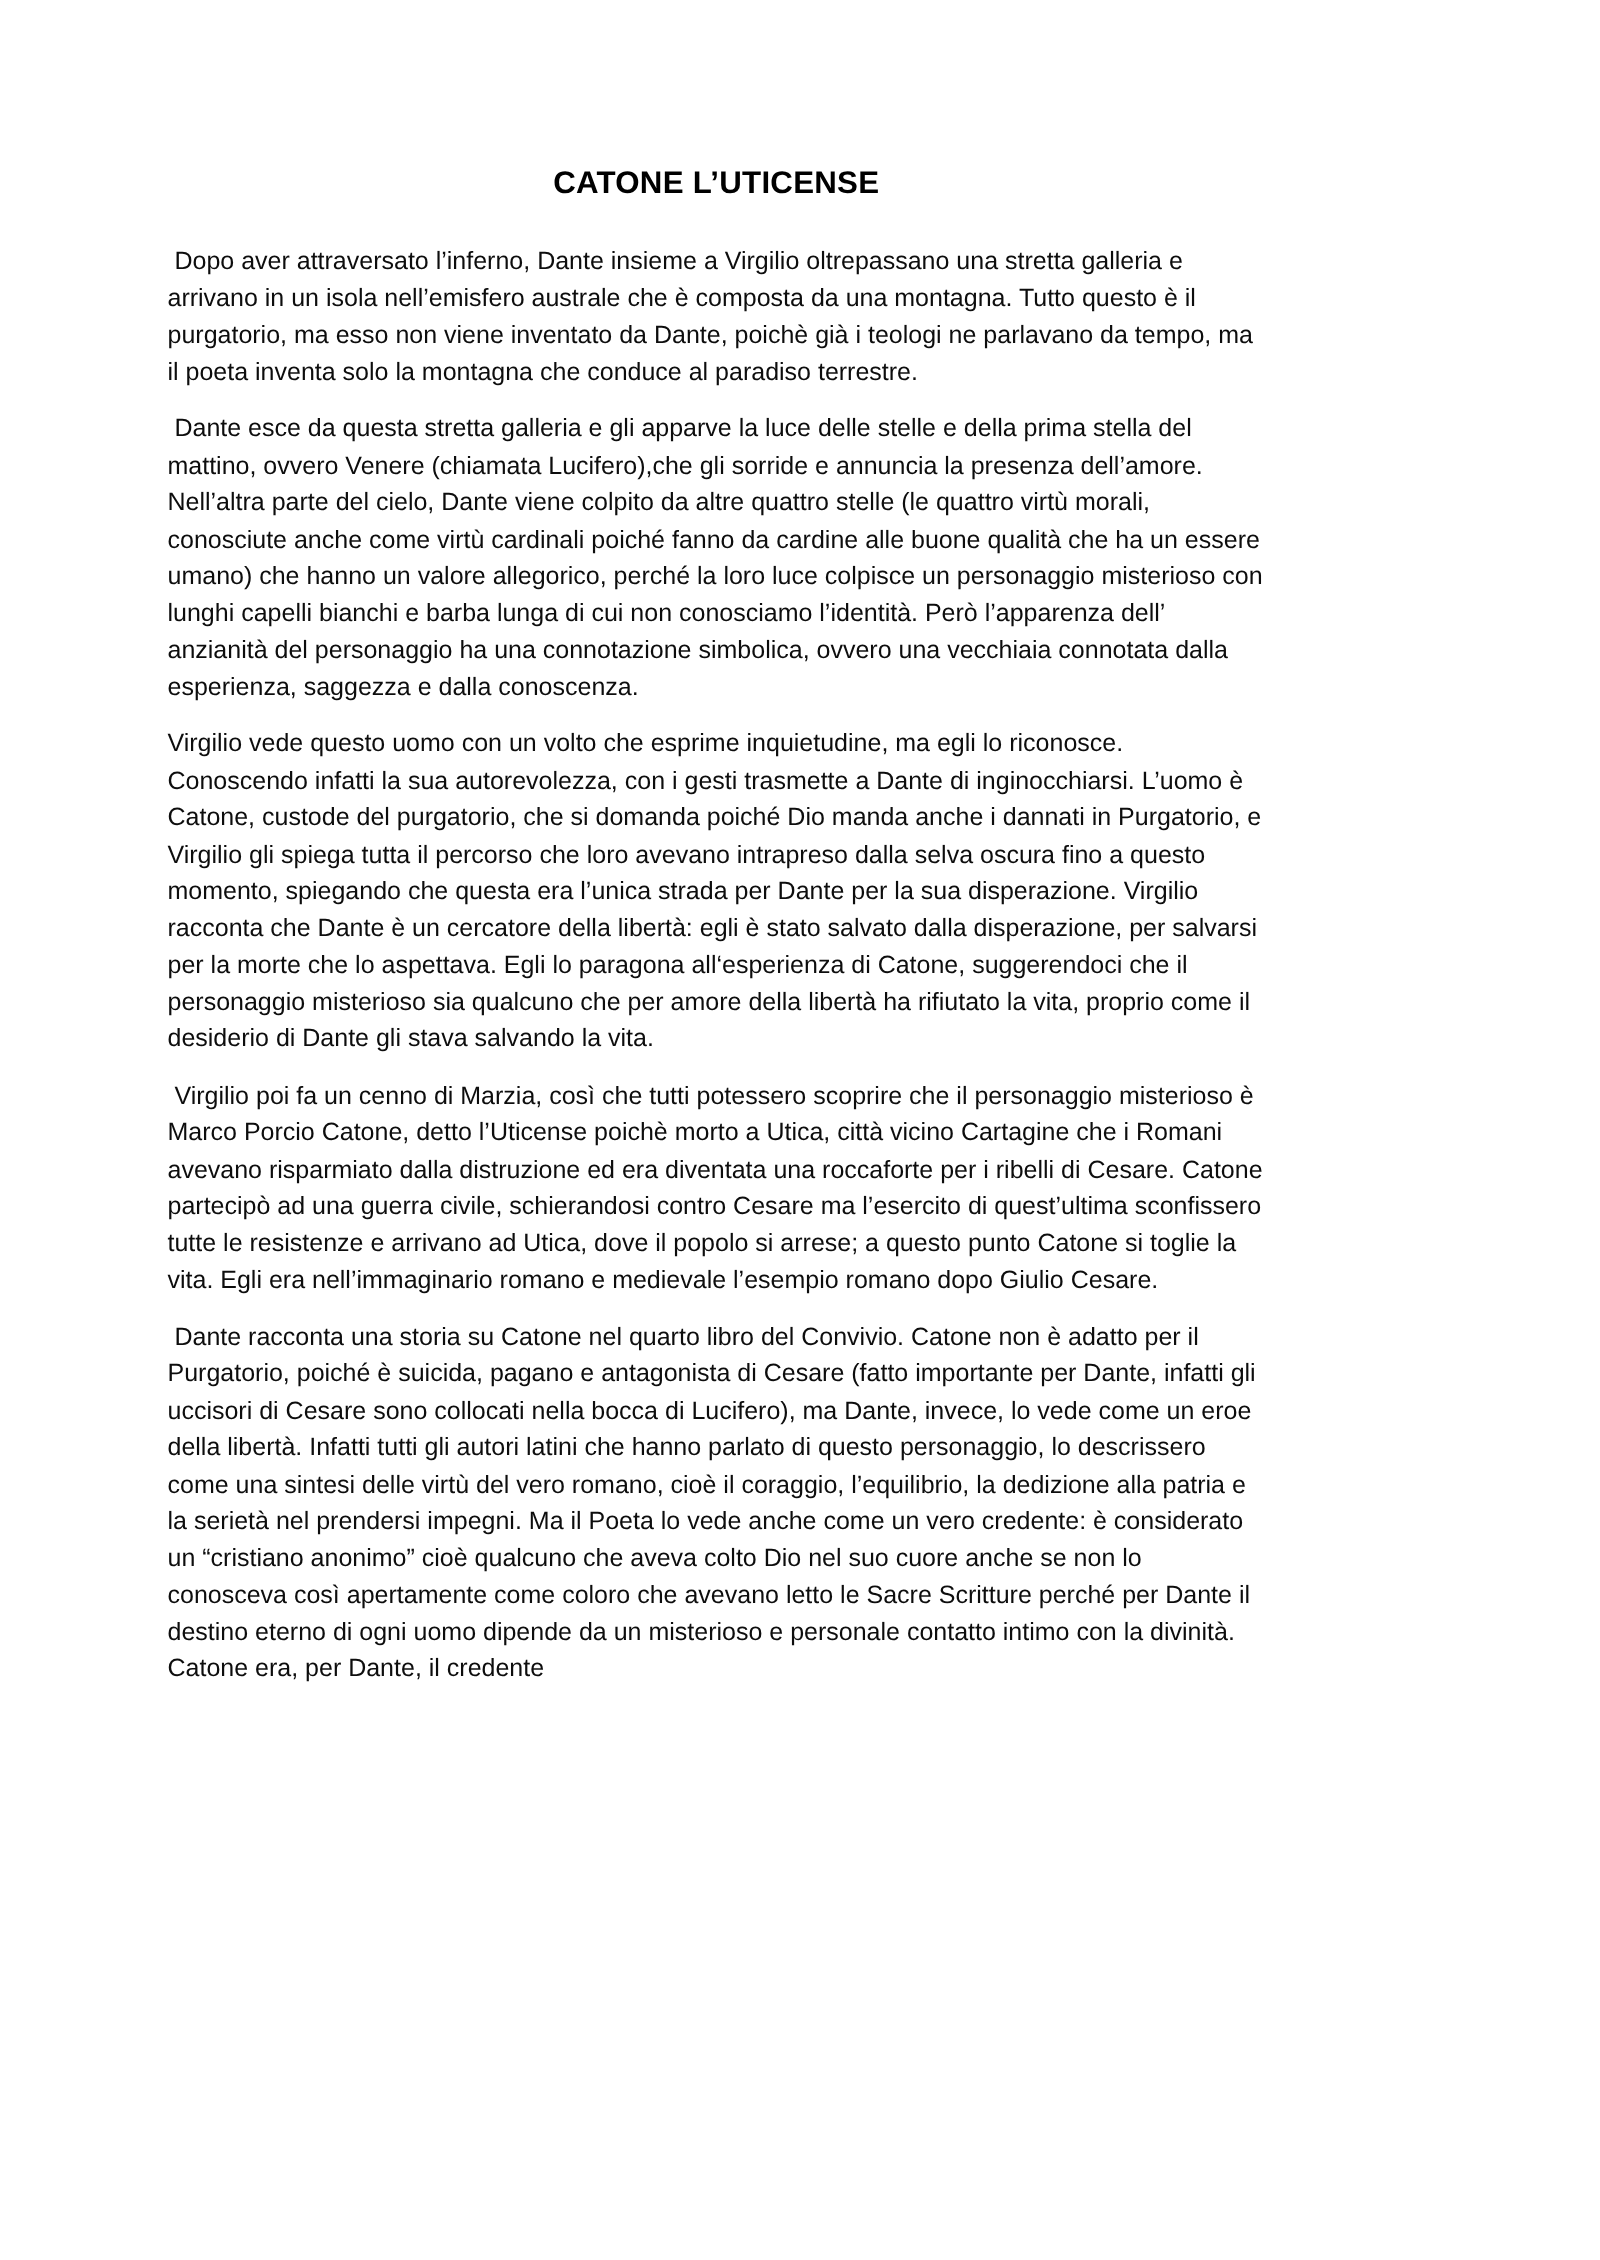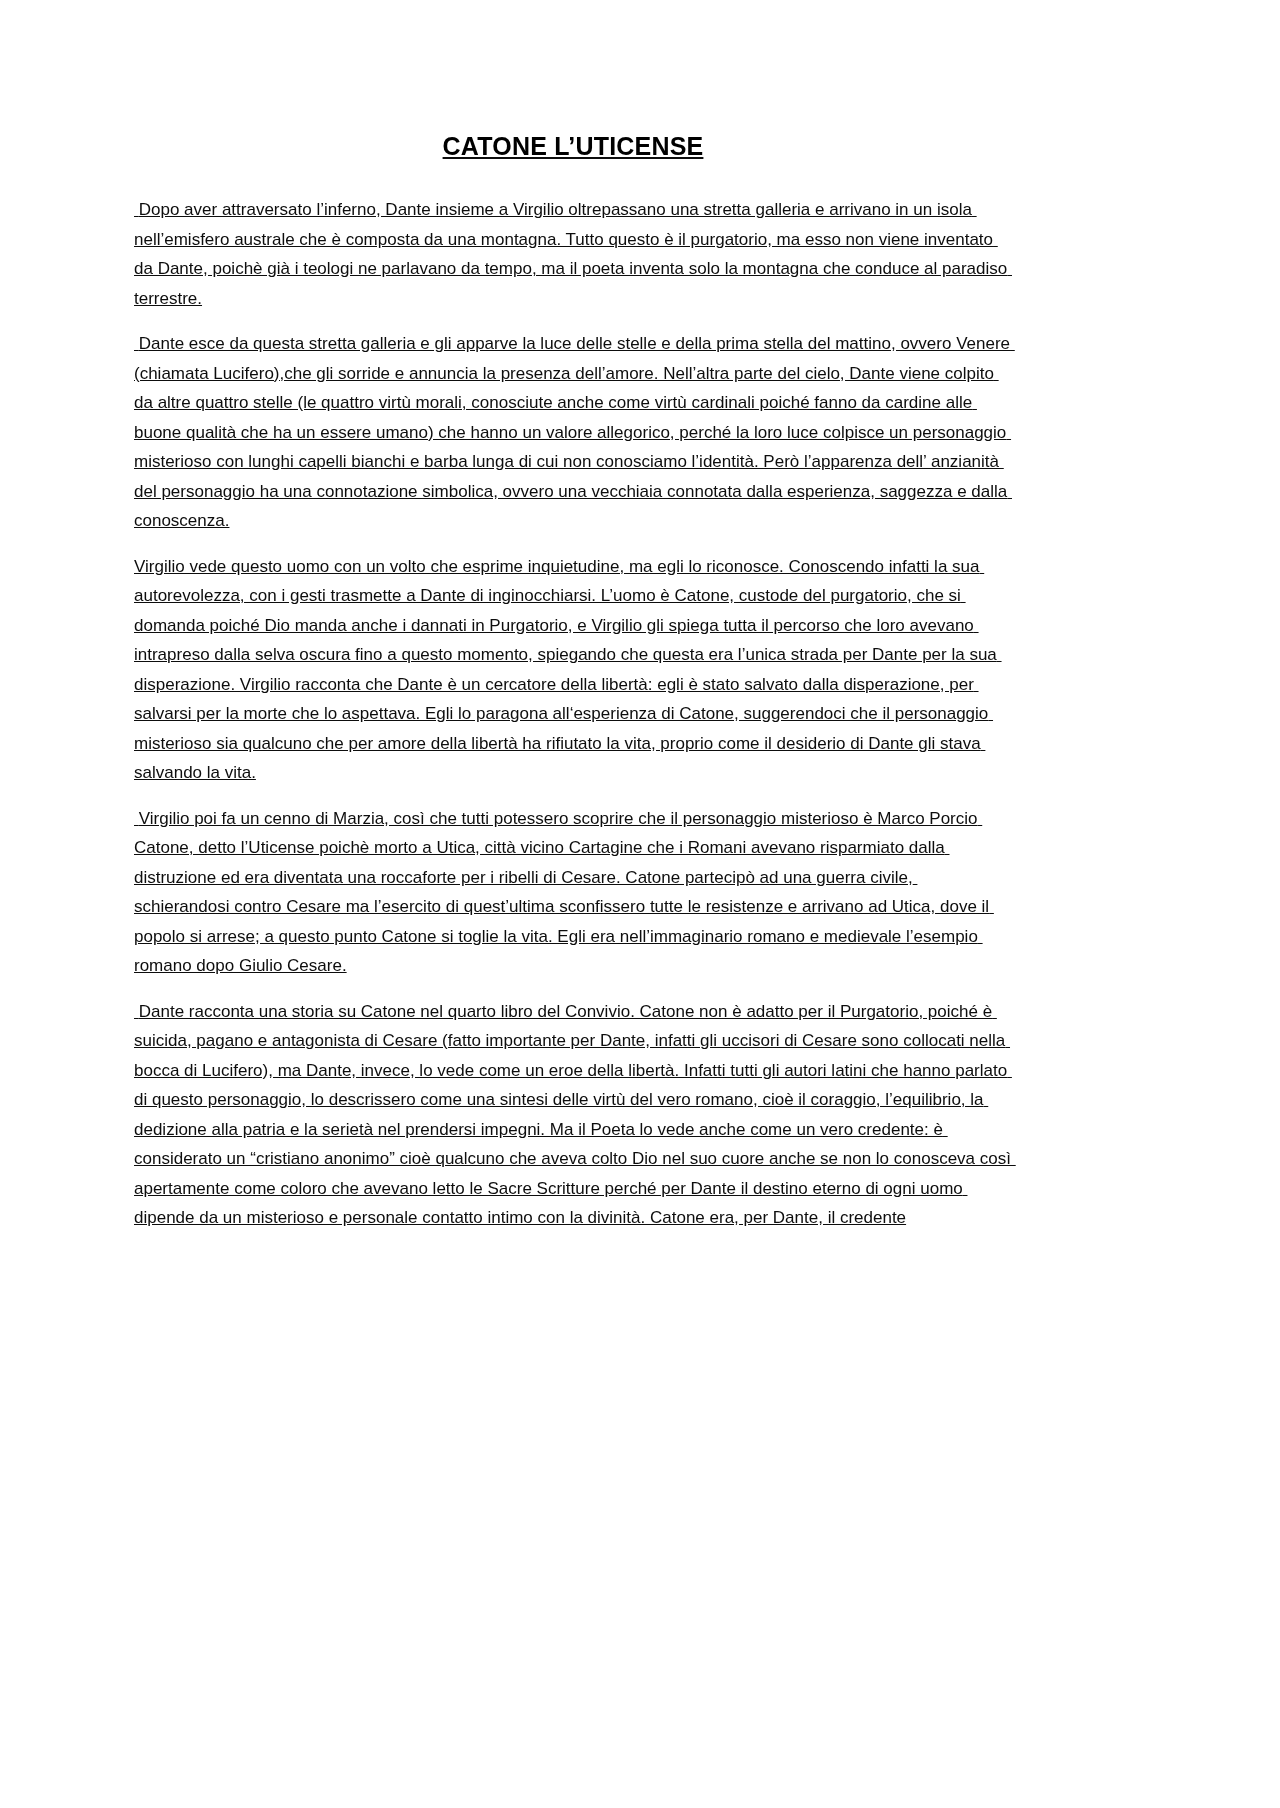--- a/index.html
+++ b/index.html
@@ -13,32 +13,31 @@
     font-family: "Liberation Sans", "DejaVu Sans", sans-serif;
     color: #0d0d0d;
     -webkit-font-smoothing: antialiased;
   }
   .page {
     width: 1140px;
     min-height: 1808px;
     box-sizing: border-box;
     padding: 132px 128px 80px 134px;
     background: #ffffff;
-    text-decoration: underline;
   }
   .doc-title {
     font-size: 25px;
     font-weight: 700;
     text-align: center;
     letter-spacing: 0.2px;
     margin: 0 0 34px 0;
     color: #000000;
   }
   .para {
-    font-size: 17px;
+    font-size: 20px;
     line-height: 29.5px;
     margin: 0 0 16px 0;
     text-align: left;
     white-space: pre-wrap;
     color: #0d0d0d;
   }
 </style>
 </head>
 <body>
 

